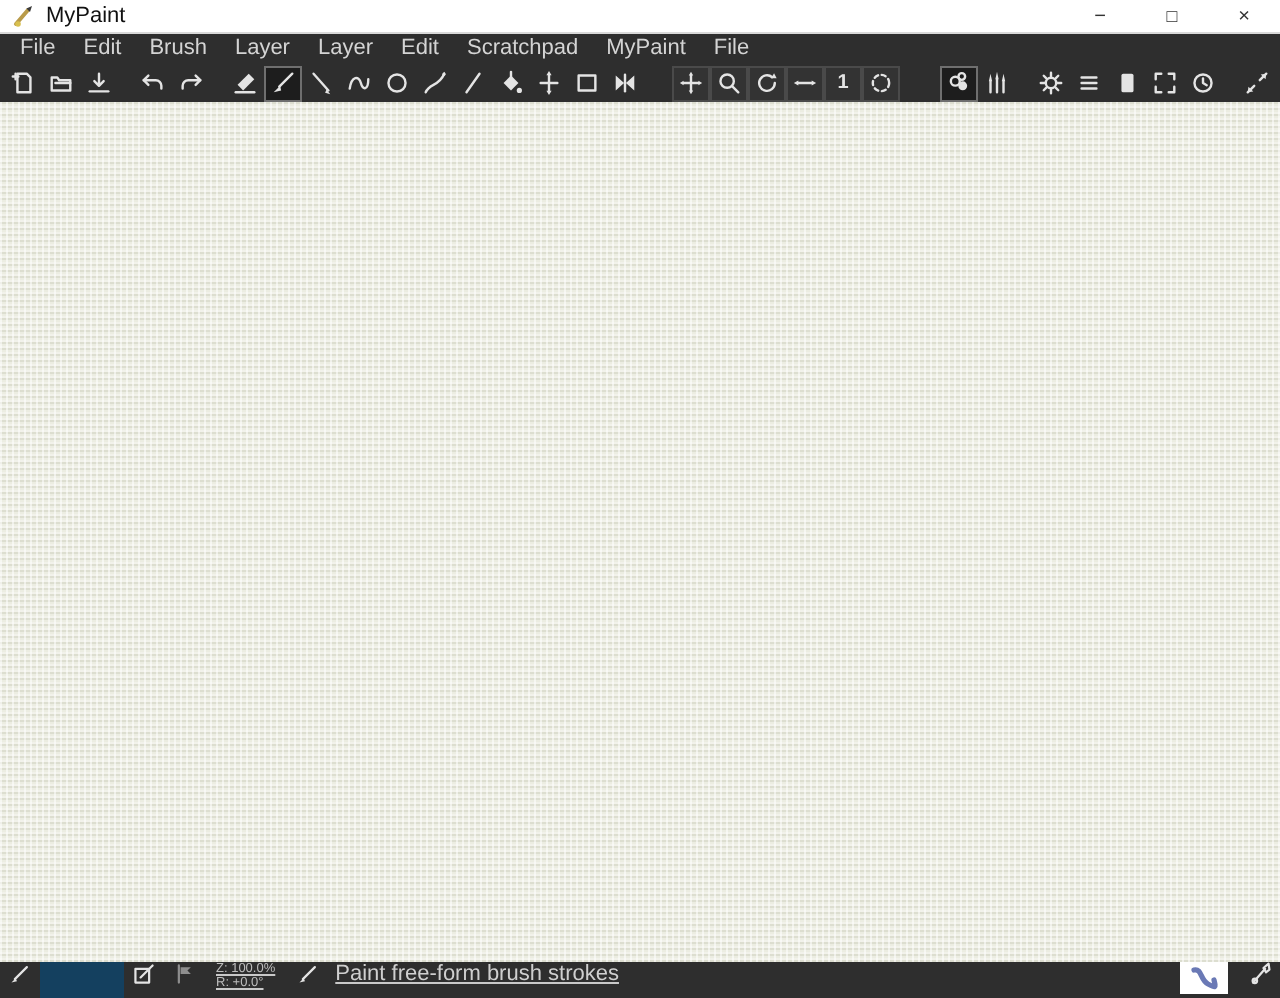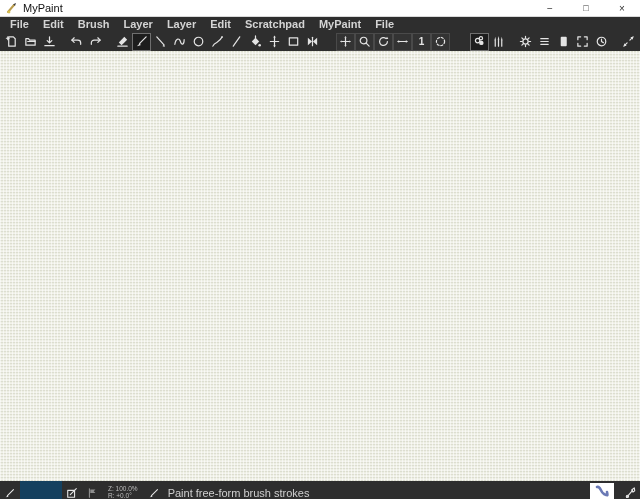--- a/index.html
+++ b/index.html
@@ -22,21 +22,21 @@
     font-size:10px; color:#333; background:transparent; border:none; cursor:default;
   }
   .win-ctrl.max { font-size:9px; }
 
   
   .menubar {
     height:15px; background:#2e2e2e; display:flex; align-items:center;
     padding-left:3px; flex:0 0 15px;
   }
   .menu-item {
-    color:#d4d4d4; font-size:11px; line-height:15px; padding:14px 7px; cursor:default;font-weight:bold;
+    color:#d4d4d4; font-size:11px; line-height:15px; padding:14px 7px; cursor:default;
   }
 
   
   .toolbar {
     height:19px; background:#2e2e2e; display:flex; align-items:center;
     padding:0 2px; flex:0 0 19px;
   }
   .tb {
     width:19px; height:18px; display:flex; align-items:center; justify-content:center;
     background:transparent; border:1px solid transparent; padding:0; cursor:default;
@@ -55,22 +55,22 @@
   .canvas {
     flex:1 1 auto;
     background-color:#ecede2;
     background-image:
       repeating-linear-gradient(90deg, rgba(255,255,255,0.55) 0 1px, rgba(0,0,0,0) 1px 3px),
       repeating-linear-gradient(0deg, rgba(205,207,190,0.5) 0 1px, rgba(255,255,255,0.3) 1px 2px, rgba(0,0,0,0) 2px 3px);
   }
 
   
   .statusbar {
-    height:18px; background:#2e2e2e; display:flex; align-items:flex-end;
-    flex:0 0 18px; color:#c9c9c9;
+    height:18px; background:#2e2e2e; display:flex; align-items:flex-start;
+    flex:0 0 18px; color:#c9c9c9;text-decoration:underline;
   }
   .sb-icon { width:20px; display:flex; justify-content:center; flex:0 0 20px; }
   .sb-icon .ico { width:12px; height:12px; }
   .swatch { width:42px; height:18px; flex:0 0 42px; }
   .zr { font-size:6.5px; line-height:7px; color:#bdbdbd; padding:0 6px; white-space:nowrap; }
   .sb-msg { font-size:11px; color:#cfcfcf; padding-left:4px; white-space:nowrap; }
   .brush-preview {
     width:24px; height:16px; background:#ffffff; margin-right:6px;
     display:flex; align-items:center; justify-content:center; flex:0 0 24px;
   }

